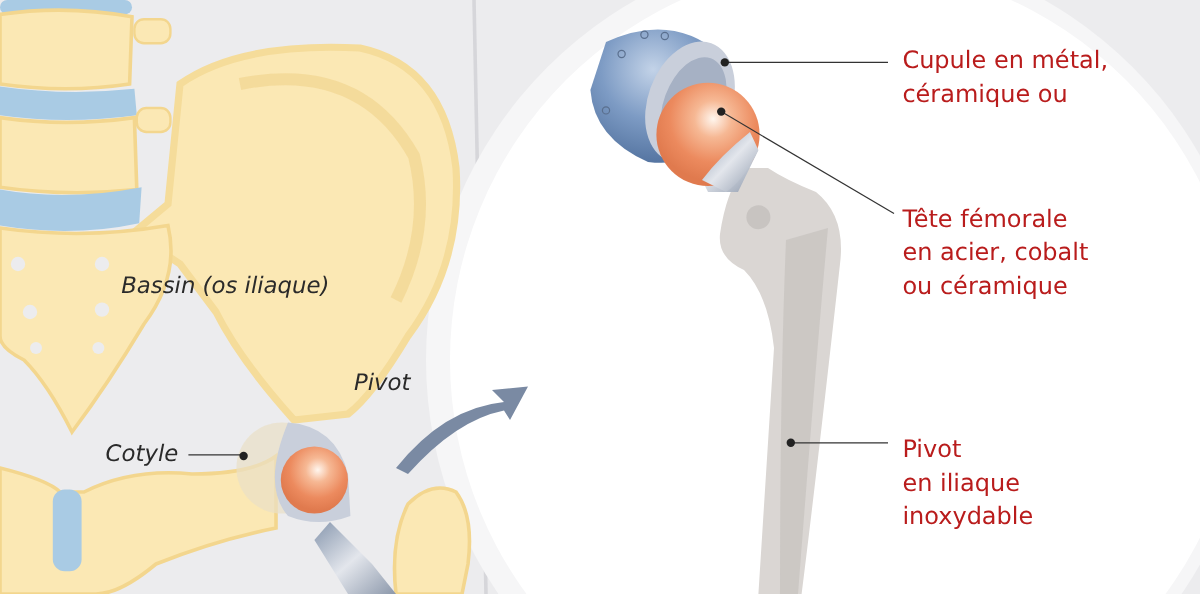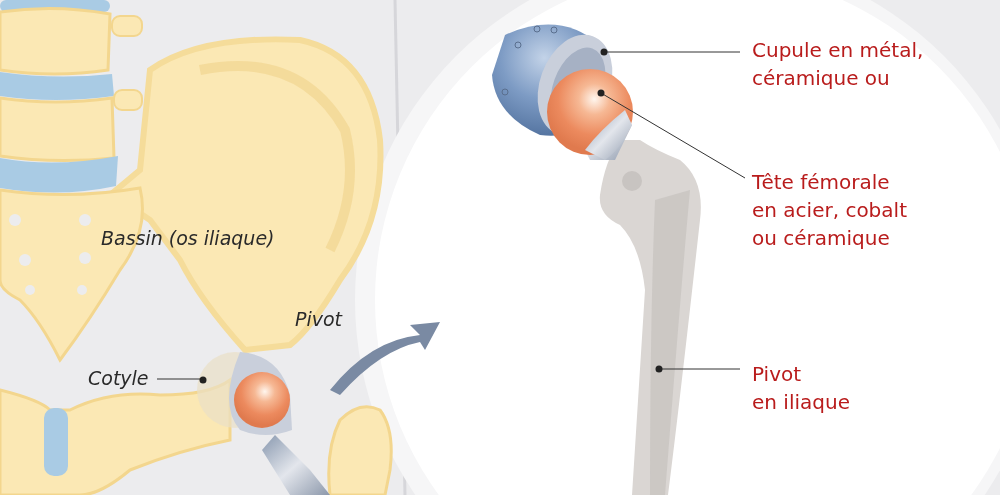--- a/index.html
+++ b/index.html
@@ -145,14 +145,15 @@
     <span class="line">céramique ou</span>
   </div>
   <div class="label" style="left:752px;top:168px;">
     <span class="line">Tête fémorale</span>
     <span class="line">en acier, cobalt</span>
     <span class="line">ou céramique</span>
   </div>
   <div class="label" style="left:752px;top:360px;">
     <span class="line">Pivot</span>
     <span class="line">en iliaque</span>
+    <span class="line">inoxydable</span>
   </div>
 </div>
 
 </body></html>

